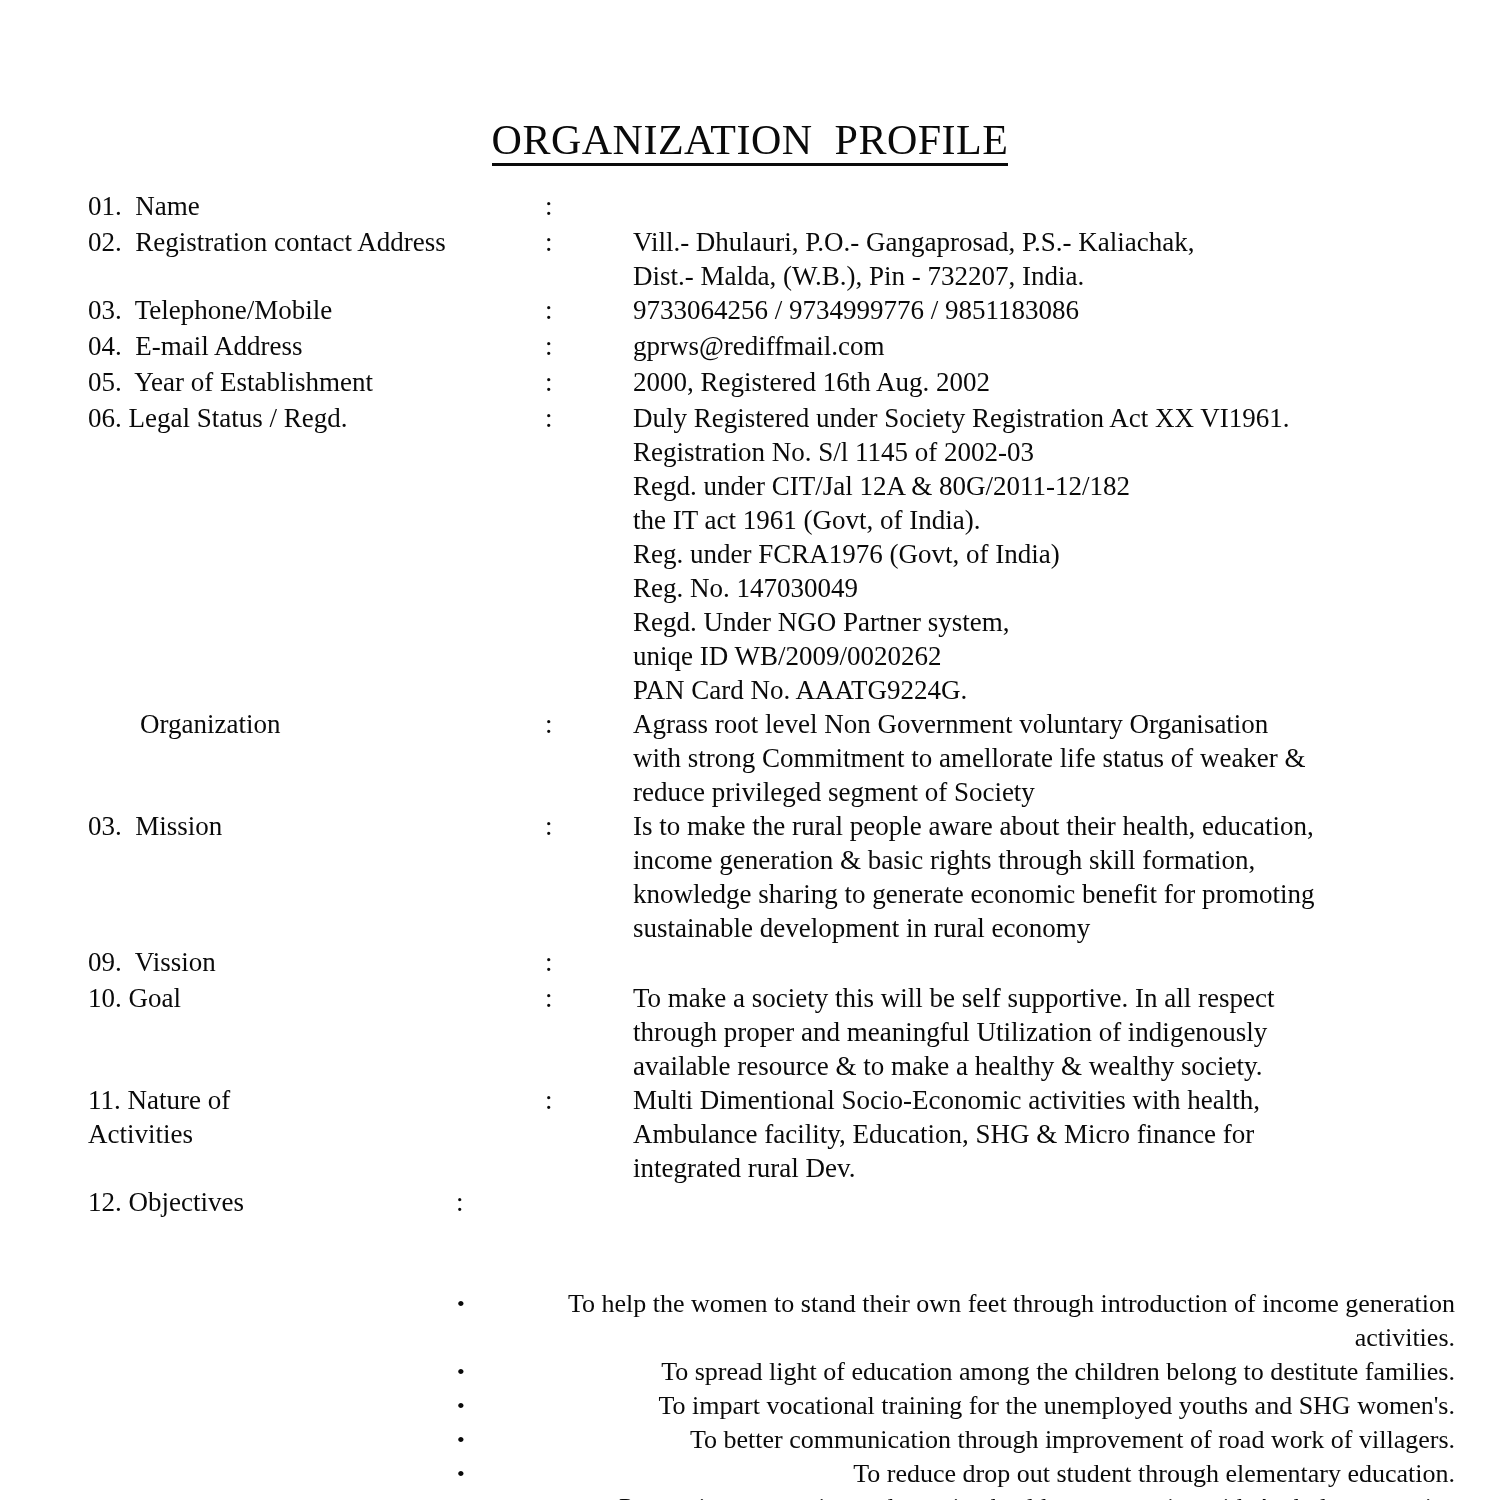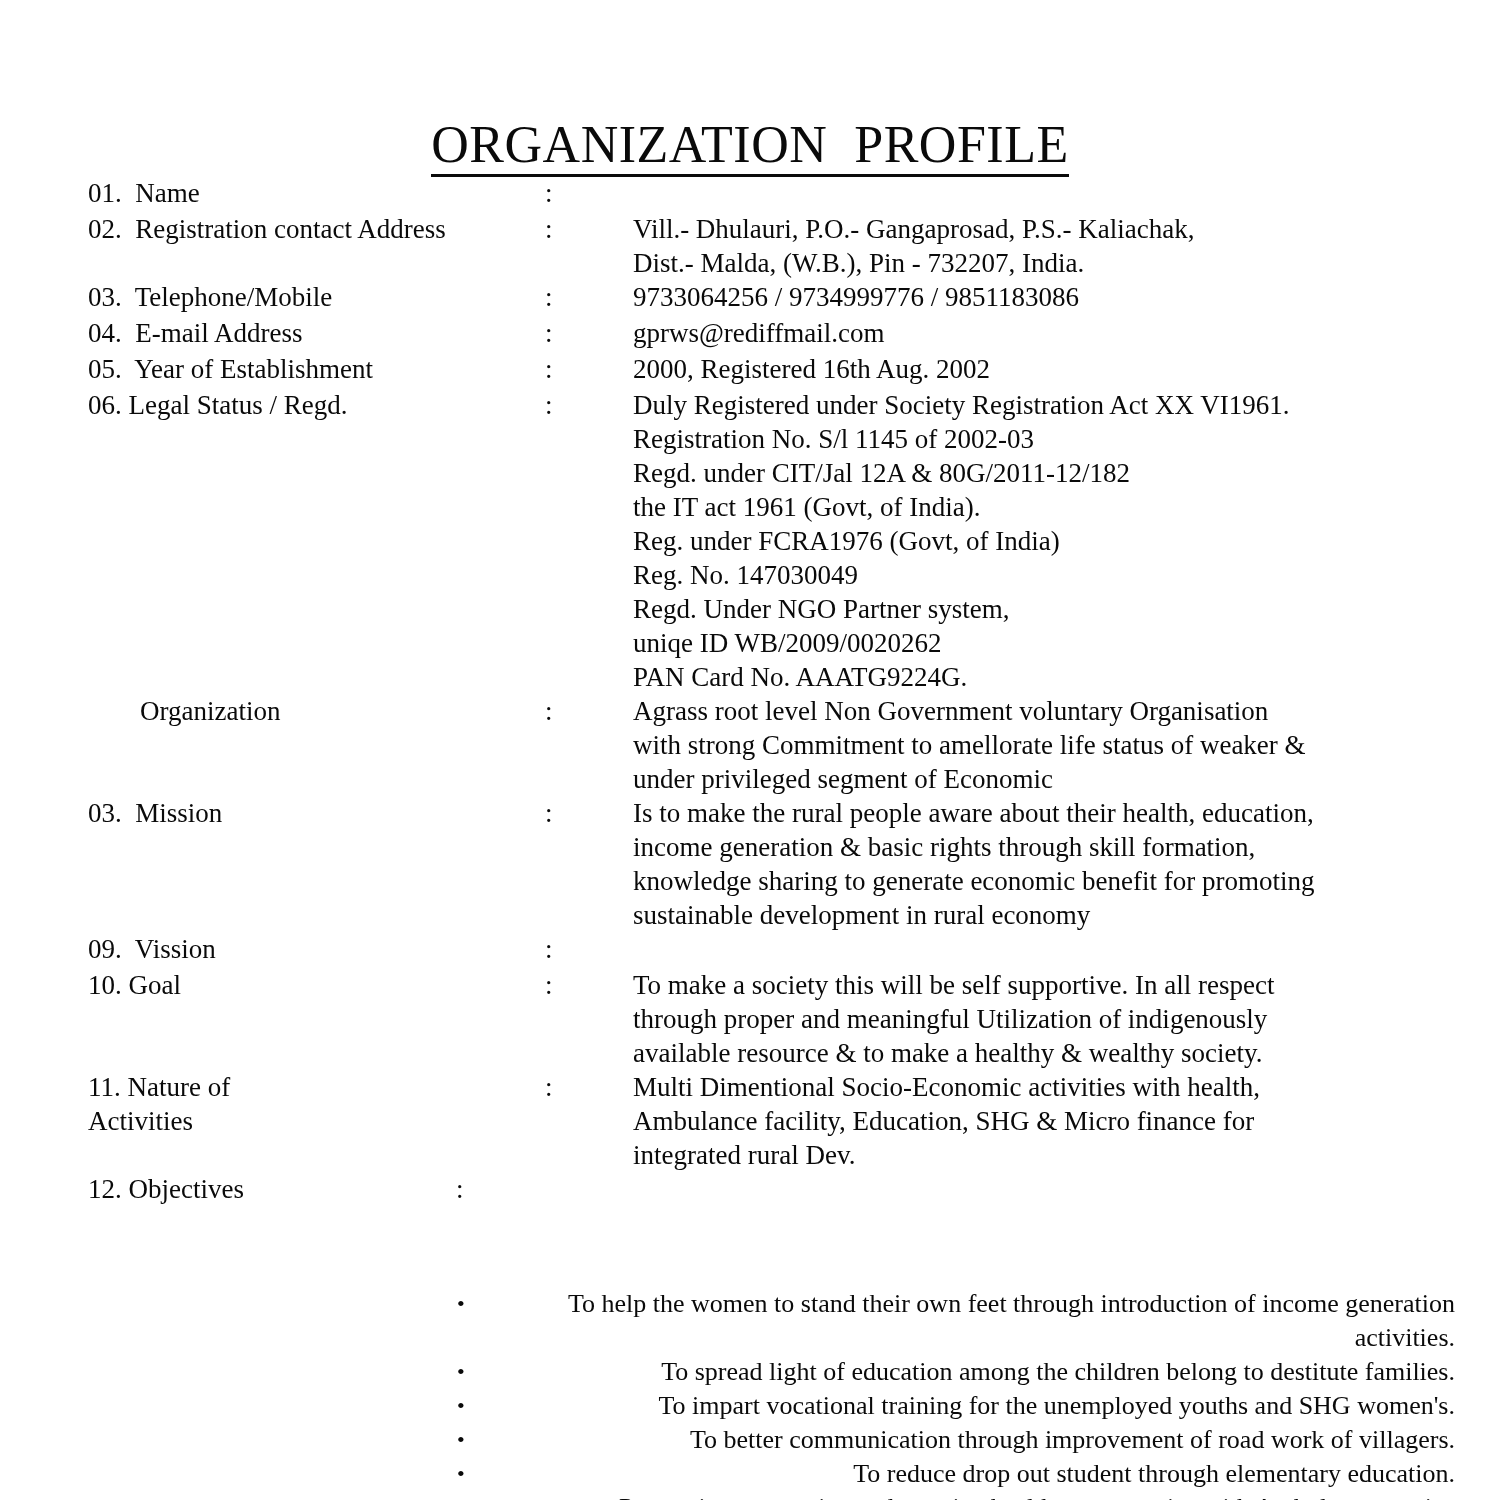--- a/index.html
+++ b/index.html
@@ -26,33 +26,33 @@
   
   .doc-title-wrap {
     position: absolute;
     top: 118px;
     left: 0;
     width: 1500px;
     text-align: center;
   }
   .doc-title {
     display: inline-block;
-    font-size: 52px;
+    font-size: 42px;
     line-height: 1.05;
     letter-spacing: 0.5px;
     font-weight: 400;
     white-space: pre;
     border-bottom: 3px solid #0a0a0a;
     padding-bottom: 1px;
   }
 
   
   .profile-list {
     position: absolute;
-    top: 176px;
+    top: 189px;
     left: 88px;
     width: 1330px;
   }
 
   .row {
     position: relative;
     display: block;
     min-height: 36px;
   }
 
@@ -189,21 +189,21 @@
           <span class="vline">uniqe ID WB/2009/0020262</span>
           <span class="vline last">PAN Card No. AAATG9224G.</span>
         </div>
       </div>
       <div class="row">
         <div class="row-label indent-cont"><span class="label-cont">Organization</span></div>
         <div class="row-colon">:</div>
         <div class="row-value">
           <span class="vline">Agrass root level Non Government voluntary Organisation</span>
           <span class="vline">with strong Commitment to amellorate life status of weaker &amp;</span>
-          <span class="vline last">under privileged segment of Economic</span>
+          <span class="vline last">reduce privileged segment of Society</span>
         </div>
       </div>
       <div class="row">
         <div class="row-label"><span class="label-cont">03.  Mission</span></div>
         <div class="row-colon">:</div>
         <div class="row-value">
           <span class="vline">Is to make the rural people aware about their health, education,</span>
           <span class="vline">income generation &amp; basic rights through skill formation,</span>
           <span class="vline">knowledge sharing to generate economic benefit for promoting</span>
           <span class="vline last">sustainable development in rural economy</span>

